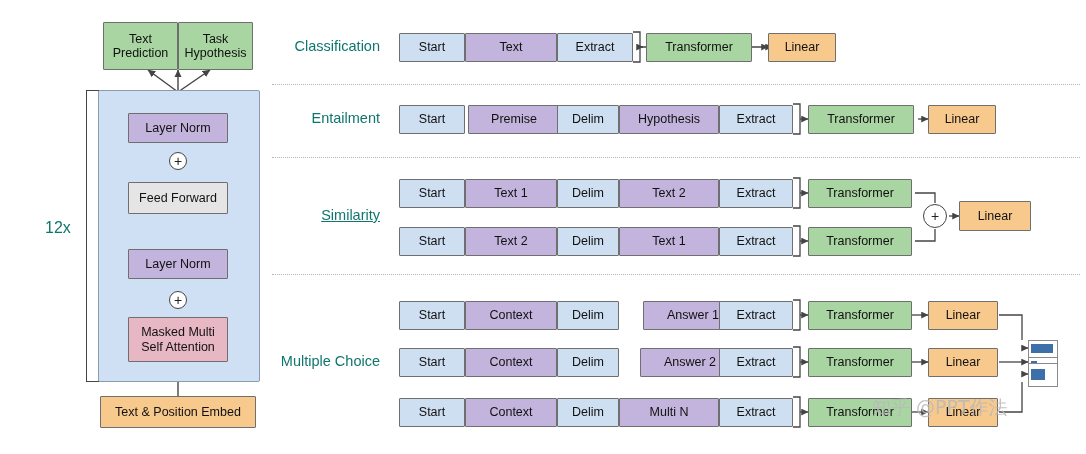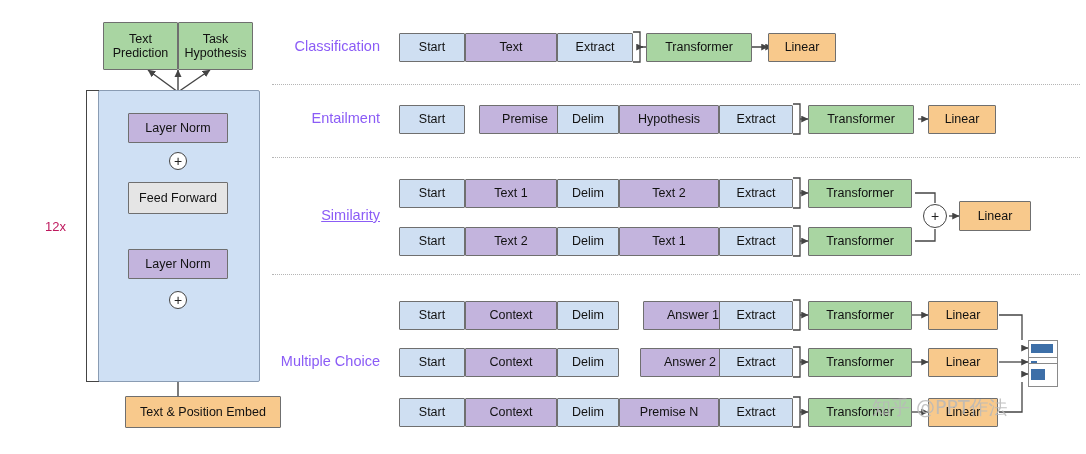--- a/index.html
+++ b/index.html
@@ -37,34 +37,34 @@
 
   
   .panel {
     position: absolute;
     background: #cfe0f4;
     border: 1px solid #8a9cb3;
     border-radius: 2px;
   }
   .label-plain {
     position: absolute;
-    font-size: 13px;
-    color: #be185d;
+    font-size: 16px;
+    color: #0f766e;
     white-space: nowrap;
   }
   .bracket-left {
     position: absolute;
     border-left: 1.4px solid #444;
     border-top: 1.4px solid #444;
     border-bottom: 1.4px solid #444;
   }
   .rowlabel {
     position: absolute;
     font-size: 14.5px;
-    color: #8b5cf6;
+    color: #0f766e;
     text-align: right;
     white-space: nowrap;
   }
   .dotted {
     position: absolute;
     border-top: 1.5px dotted #b5b5b5;
     height: 0;
   }
   .plus {
     position: absolute;
@@ -211,22 +211,26 @@
   </div>
 
   <div class="box purple" style="left:128px; top:249px; width:100px; height:30px;">
     <span>Layer Norm</span>
   </div>
 
   <div class="plus" style="left:169px; top:291px; width:18px; height:18px;">
     <span>+</span>
   </div>
 
-
-  <div class="box orange" style="left:100px; top:396px; width:156px; height:32px;margin-left:25px;">
+  <div class="box pink" style="left:128px; top:317px; width:100px; height:45px;">
+    <span style="white-space:pre-line;">Masked Multi
+Self Attention</span>
+  </div>
+
+  <div class="box orange" style="left:100px; top:396px; width:156px; height:32px;">
     <span>Text &amp; Position Embed</span>
   </div>
 
   <div class="dotted" style="left:272px; top:84px; width:808px;"></div>
   <div class="dotted" style="left:272px; top:157px; width:808px;"></div>
   <div class="dotted" style="left:272px; top:274px; width:808px;"></div>
 
   <div class="rowlabel" style="left:270px; top:38px; width:110px; text-align:right;">Classification</div>
   <div class="rowlabel" style="left:270px; top:110px; width:110px; text-align:right;">Entailment</div>
   <div class="rowlabel" style="left:270px; top:207px; width:110px; text-align:right;text-decoration:underline;">Similarity</div>
@@ -244,21 +248,21 @@
   <div class="box green" style="left:646px; top:33px; width:106px; height:29px;">
       <span>Transformer</span>
     </div>
   <div class="box orange" style="left:768px; top:33px; width:68px; height:29px;">
       <span>Linear</span>
     </div>
 
   <div class="box blue" style="left:399px; top:105px; width:66px; height:29px;">
       <span>Start</span>
     </div>
-  <div class="box purple" style="left:479px; top:105px; width:92px; height:29px;">
+  <div class="box purple" style="left:468px; top:105px; width:92px; height:29px;">
       <span>Premise</span>
     </div>
   <div class="box blue" style="left:557px; top:105px; width:62px; height:29px;">
       <span>Delim</span>
     </div>
   <div class="box purple" style="left:619px; top:105px; width:100px; height:29px;">
       <span>Hypothesis</span>
     </div>
   <div class="box blue" style="left:719px; top:105px; width:74px; height:29px;">
       <span>Extract</span>
@@ -362,21 +366,21 @@
   <div class="box blue" style="left:399px; top:398px; width:66px; height:29px;">
       <span>Start</span>
     </div>
   <div class="box purple" style="left:465px; top:398px; width:92px; height:29px;">
       <span>Context</span>
     </div>
   <div class="box blue" style="left:557px; top:398px; width:62px; height:29px;">
       <span>Delim</span>
     </div>
   <div class="box purple" style="left:619px; top:398px; width:100px; height:29px;">
-      <span>Premise N</span>
+      <span>Multi N</span>
     </div>
   <div class="box blue" style="left:719px; top:398px; width:74px; height:29px;">
       <span>Extract</span>
     </div>
   <div class="box green" style="left:808px; top:398px; width:104px; height:29px;">
       <span>Transformer</span>
     </div>
   <div class="box orange" style="left:928px; top:398px; width:70px; height:29px;">
       <span>Linear</span>
     </div>

